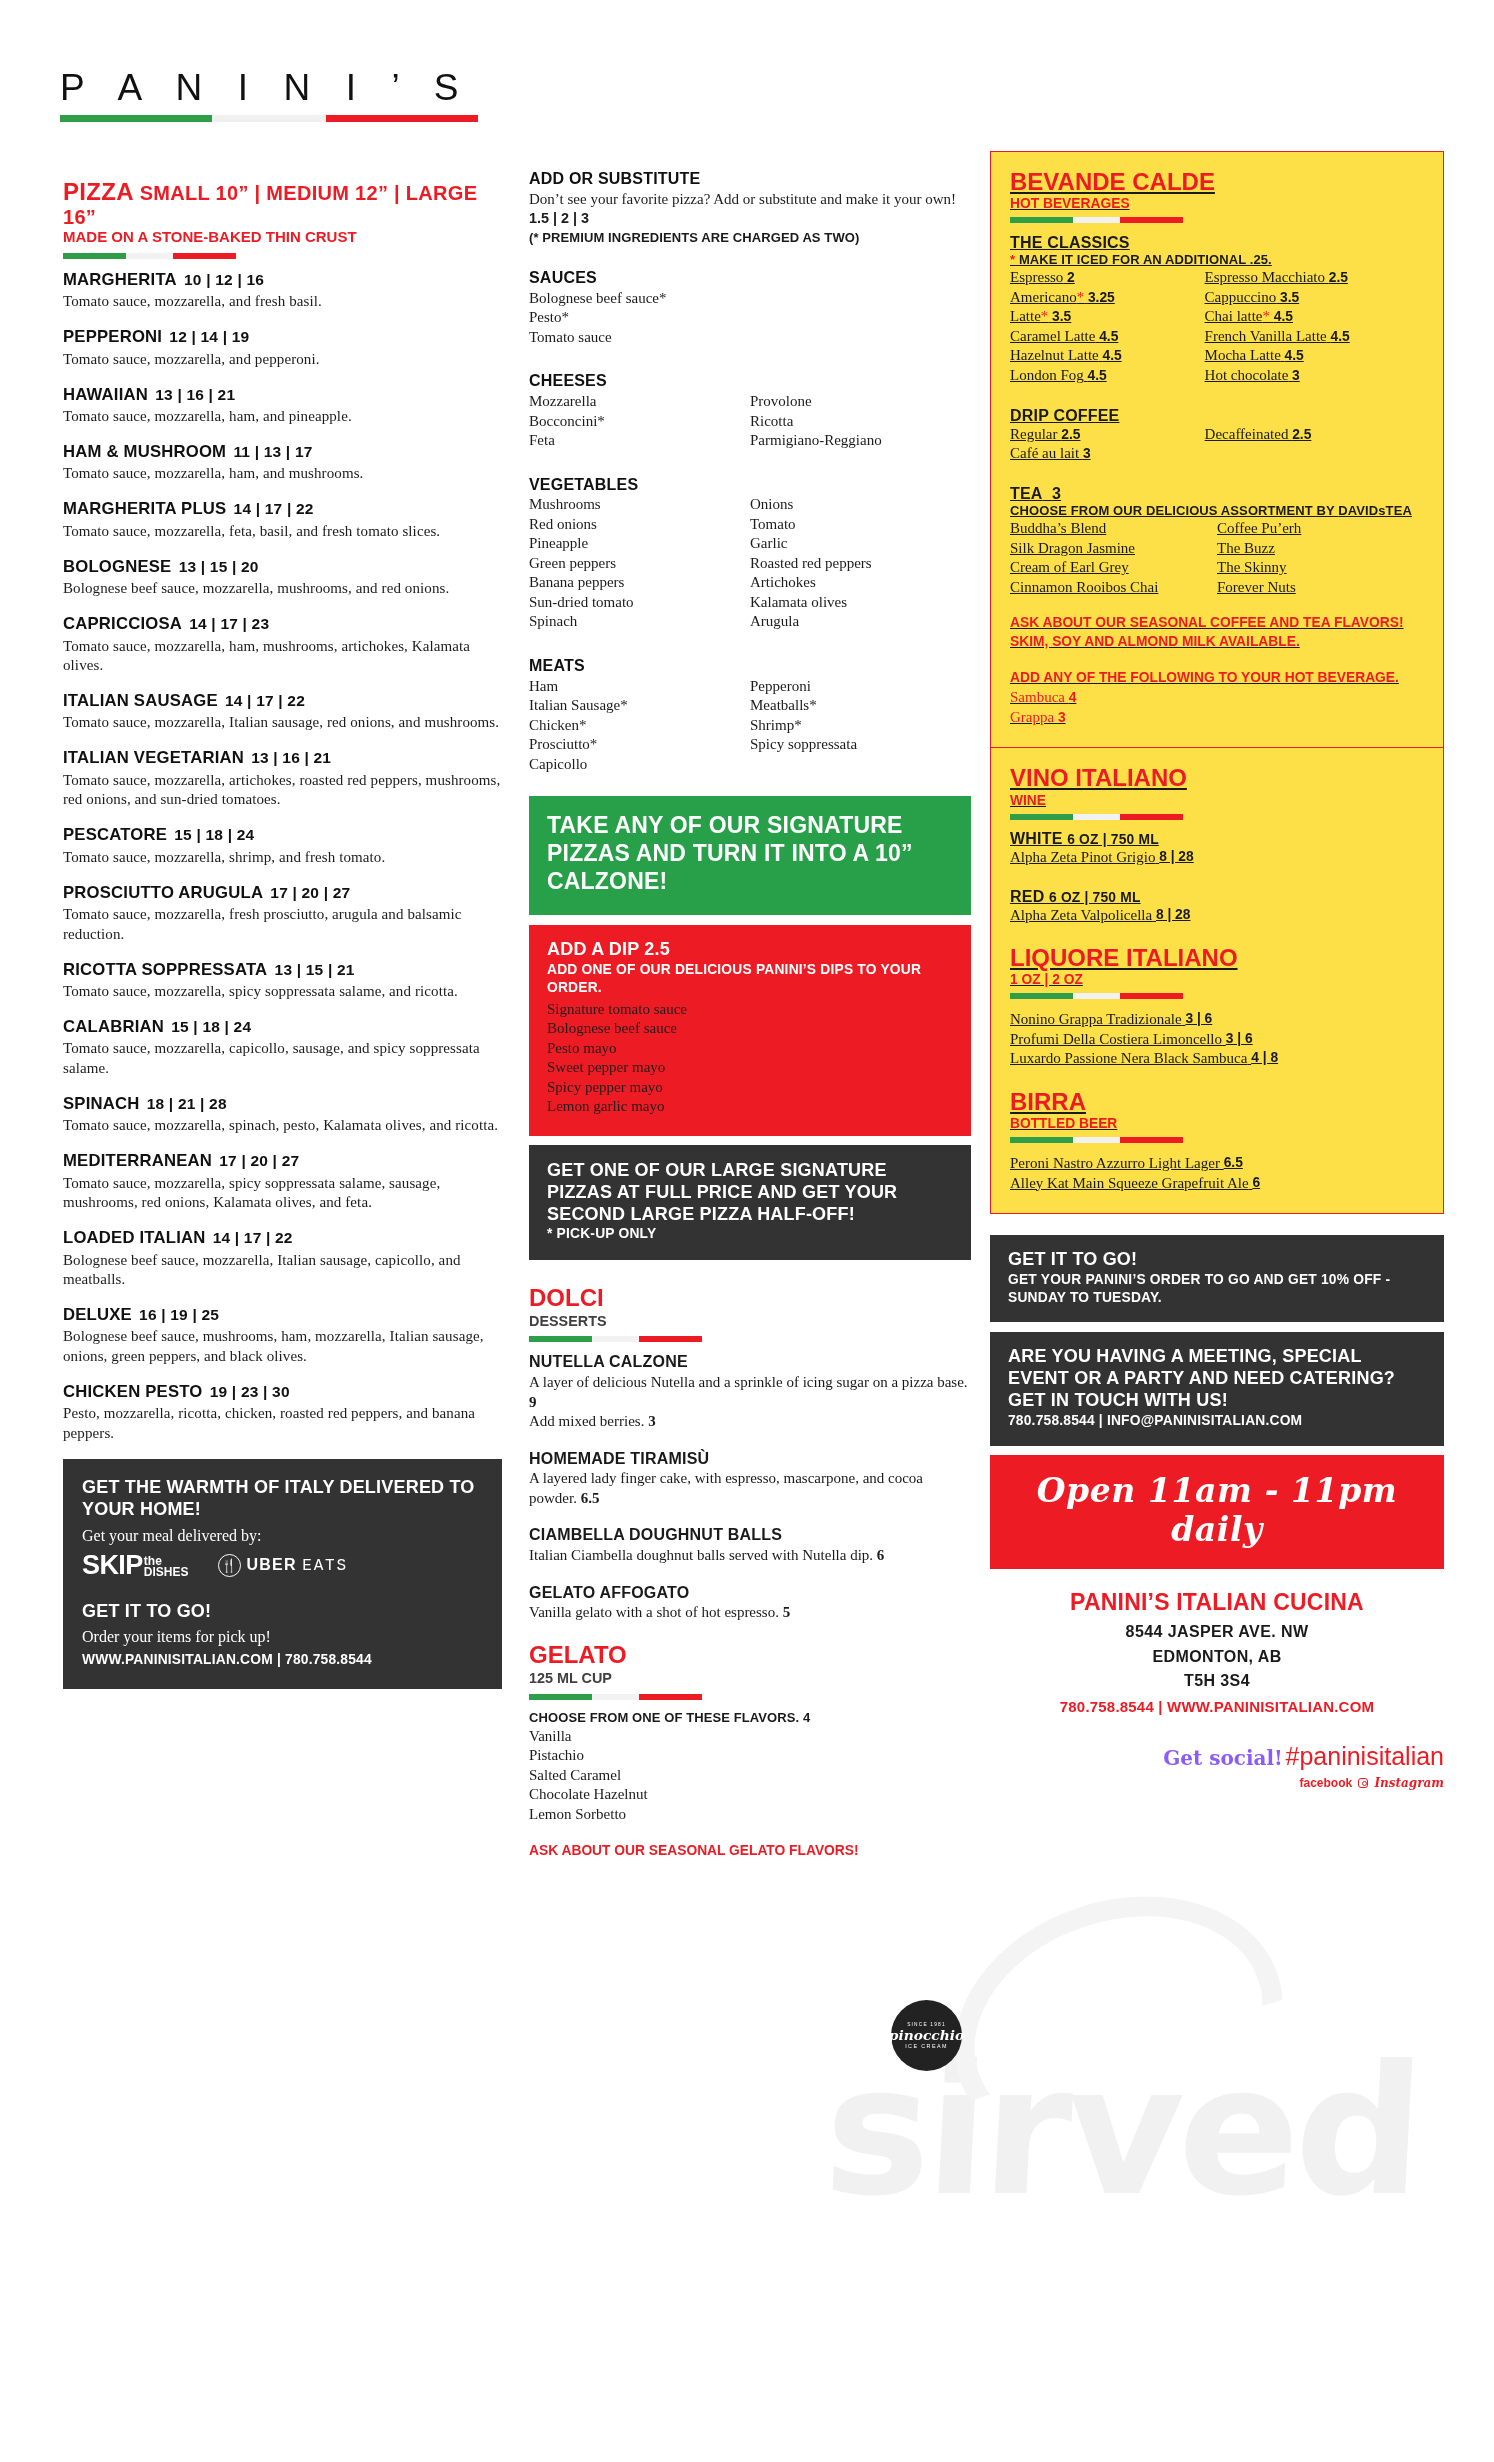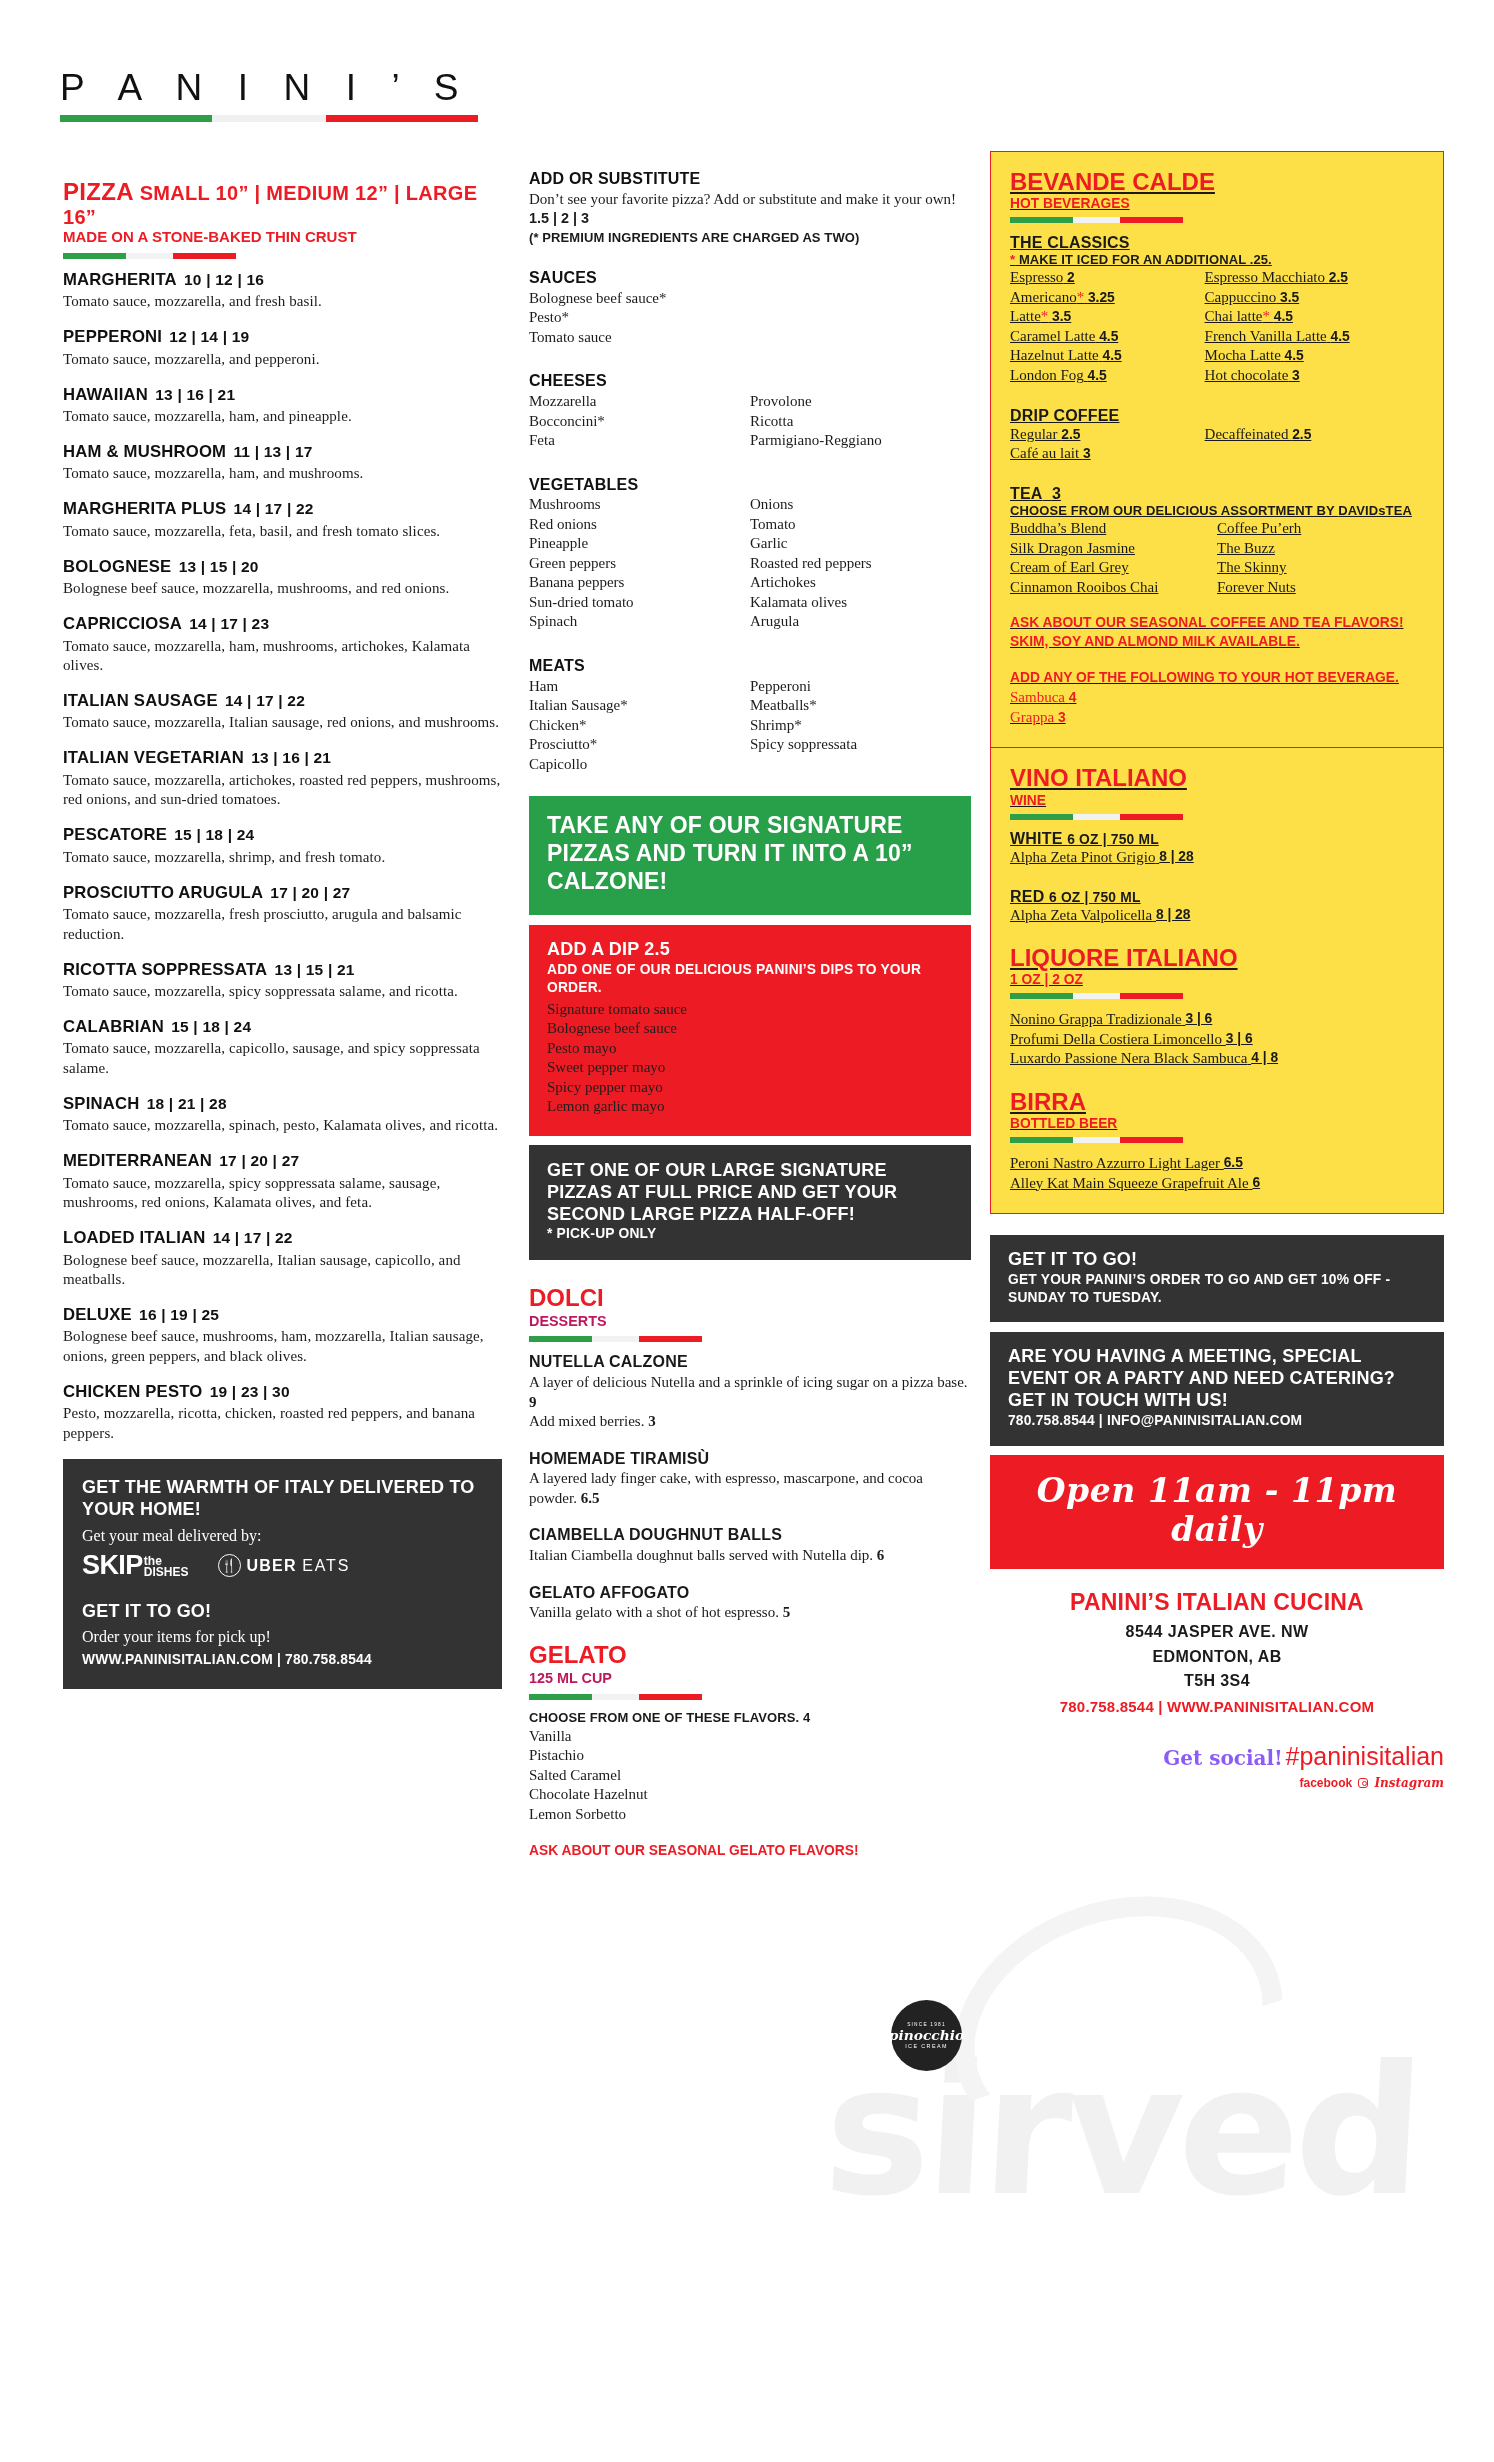--- a/index.html
+++ b/index.html
@@ -105,21 +105,21 @@
   .box-sub {
     font-weight: 700; font-size: 13.8px; line-height: 1.30; letter-spacing: 0.2px;
   }
   .box-list {
     font-family: "Liberation Serif", serif;
     font-size: 15.5px; line-height: 1.32; color: #fff; opacity: 0.97;
   }
 
   
   .red-ttl { color: #ed1c24; font-weight: 700; font-size: 24px; line-height: 1.02; }
-  .red-sub { color: #be185d; font-weight: 700; font-size: 14.4px; line-height: 1.3; margin-top: 1.2px;}
+  .red-sub { color: #404040; font-weight: 700; font-size: 14.4px; line-height: 1.3; margin-top: 1.2px;}
 
   .dessert { margin-bottom: 18px; }
   .dessert .dn { font-weight: 700; font-size: 16px; letter-spacing: 0.2px; margin-bottom: 1.8px; }
   .dessert .dd {
     font-family: "Liberation Serif", serif;
     font-size: 15px; line-height: 1.30;
   }
   .dessert .dd b { font-weight: 700; }
 
   .redline { color: #ed1c24; font-weight: 700; font-size: 13.8px; line-height: 1.35; }
@@ -200,21 +200,21 @@
     display: flex; align-items: flex-end; color: #fff; line-height: 0.92;
   }
   .skip .s1 { font-weight: 700; font-size: 27px; letter-spacing: -0.6px; }
   .skip .s2 { font-weight: 700; font-size: 12px; text-align: left; margin-left: 1.2px; }
   .uber { display: flex; align-items: center; gap: 6px; color: #fff; }
   .uber .circ {
     width: 23px; height: 23px; border: 1.2px solid #fff; border-radius: 50%;
     display: flex; align-items: center; justify-content: center; font-size: 13px;
   }
   .uber .ue { font-size: 16px; font-weight: 700; letter-spacing: 1.2px; }
-  .uber .ue .light { font-weight: 400; letter-spacing: 1.8px; }
+  .uber .ue .light { font-weight: 400; letter-spacing: 1.8px; font-family: Liberation Mono, monospace; }
 </style>
 </head>
 <body>
 
 <div class="page">
 
   <div class="watermark">sirved</div>
   <div class="watermark2"></div>
 
   <div class="logo-wrap">

